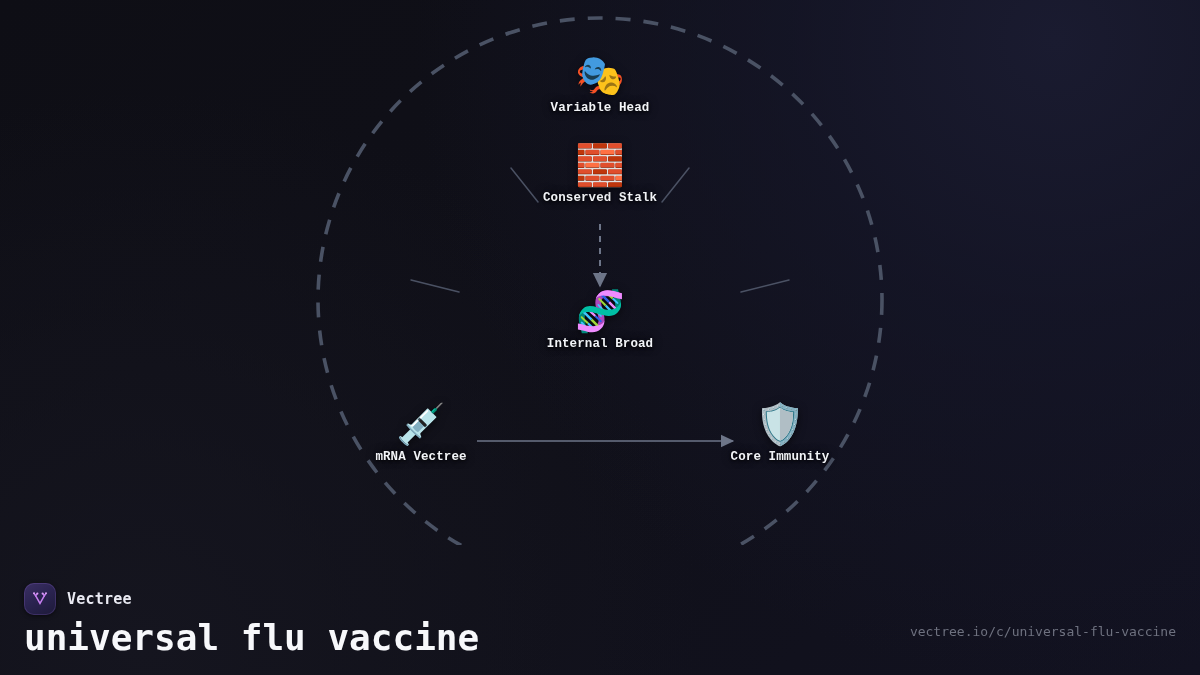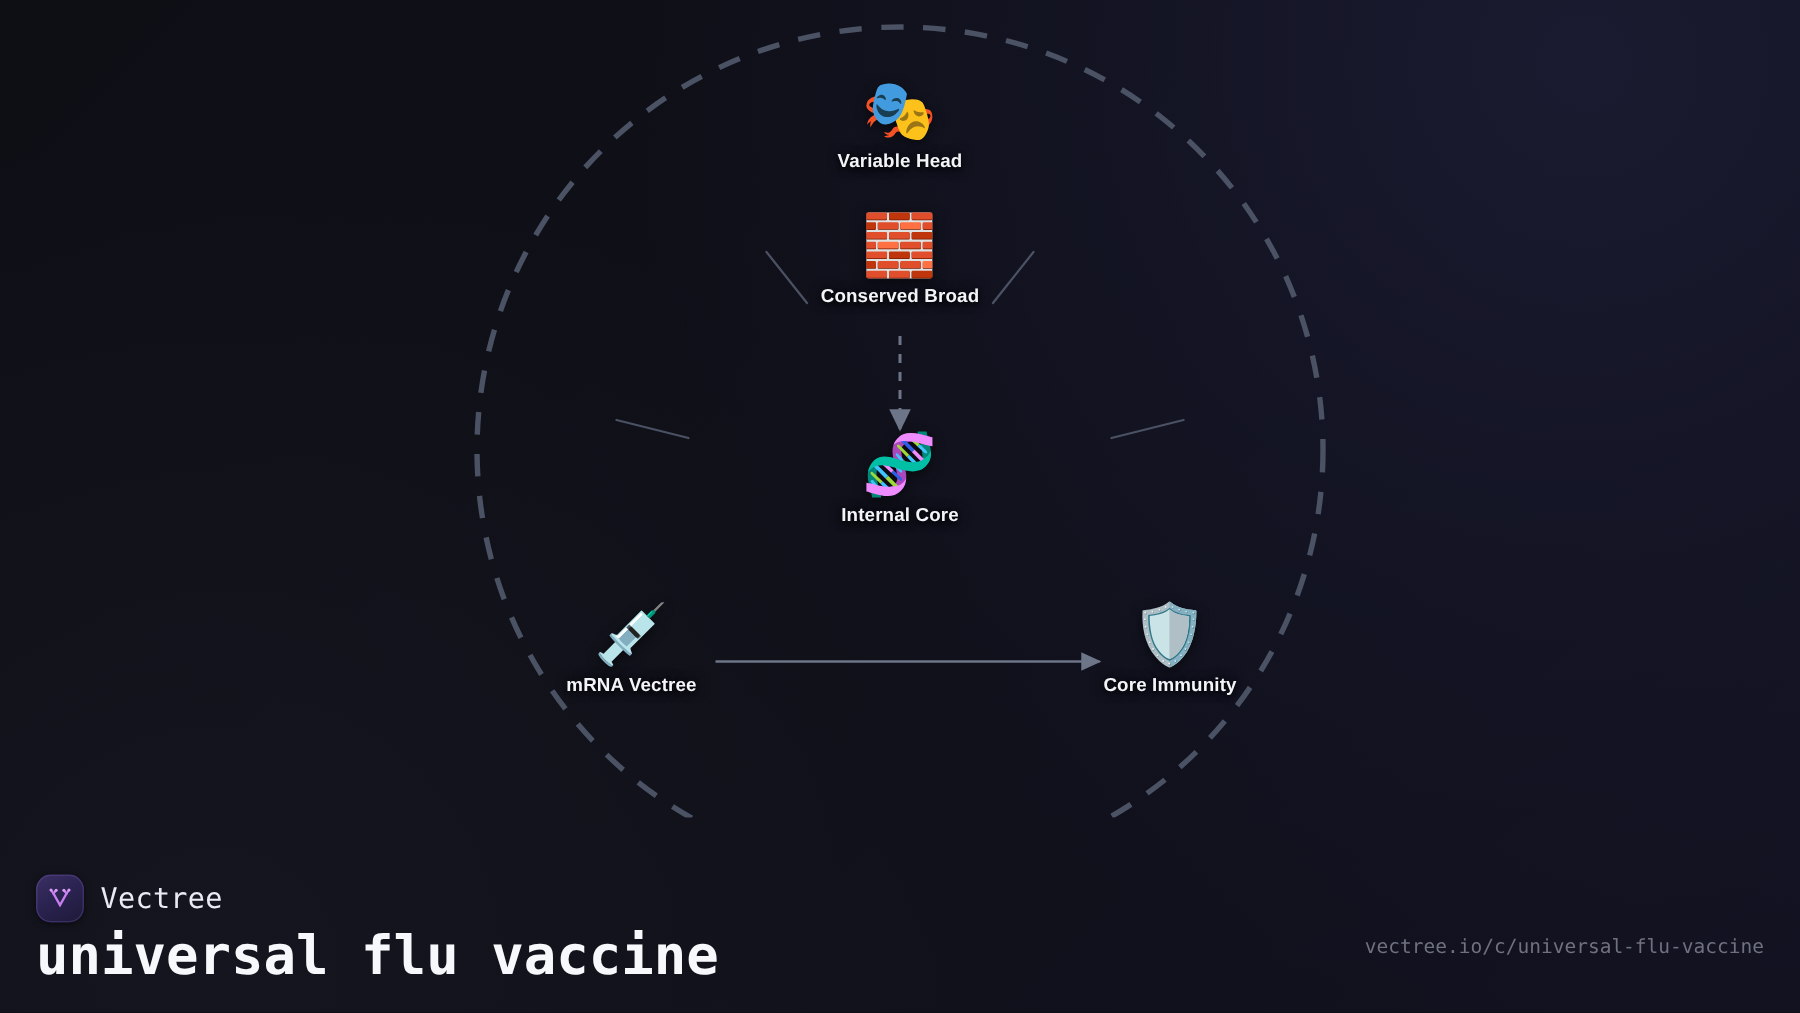--- a/index.html
+++ b/index.html
@@ -66,20 +66,21 @@
   }
   .node-label {
     margin-top: 3px;
     font-size: 12.5px;
     font-weight: bold;
     color: #f2f4f8;
     letter-spacing: 0.1px;
     white-space: nowrap;
     text-align: center;
     text-shadow: 0 1px 3px rgba(0,0,0,0.9), 0 0 8px rgba(10,10,16,0.95);
+    font-family: Liberation Mono, monospace;
   }
 
   
   #footer {
     position: absolute;
     left: 0;
     bottom: 0;
     width: 1200px;
     height: 130px;
   }
@@ -97,22 +98,22 @@
     border-radius: 10px;
     background: linear-gradient(150deg, #3b2f63 0%, #2a2350 48%, #1d1a38 100%);
     box-shadow: 0 1px 4px rgba(0,0,0,0.6), inset 0 0 0 1px rgba(150,110,220,0.22);
     display: flex;
     align-items: center;
     justify-content: center;
     flex: none;
   }
   #brand-name {
     font-family: "DejaVu Sans Mono", "Liberation Mono", monospace;
-    font-size: 19px;
-    font-weight: normal;
+    font-size: 15px;
+    font-weight: bold;
     color: #e9eaf2;
     letter-spacing: 0.2px;
   }
   #page-title {
     position: absolute;
     left: 24px;
     top: 72px;
     font-family: "DejaVu Sans Mono", "Liberation Mono", monospace;
     font-size: 36px;
     font-weight: bold;
@@ -163,26 +164,26 @@
       <line x1="477" y1="441" x2="733" y2="441" stroke="#6d7588" stroke-width="1.6" marker-end="url(#arrowSolid)"></line>
     </svg>
 
     <div class="node" style="left:600px; top:83px;">
       <span class="node-icon">🎭</span>
       <span class="node-label">Variable Head</span>
     </div>
 
     <div class="node" style="left:600px; top:173px;">
       <span class="node-icon">🧱</span>
-      <span class="node-label">Conserved Broad</span>
+      <span class="node-label">Conserved Stalk</span>
     </div>
 
     <div class="node" style="left:600px; top:319px;">
       <span class="node-icon">🧬</span>
-      <span class="node-label">Internal Core</span>
+      <span class="node-label">Internal Broad</span>
     </div>
 
     <div class="node" style="left:421px; top:432px;">
       <span class="node-icon">💉</span>
       <span class="node-label">mRNA Vectree</span>
     </div>
 
     <div class="node" style="left:780px; top:432px;">
       <span class="node-icon">🛡️</span>
       <span class="node-label">Core Immunity</span>

